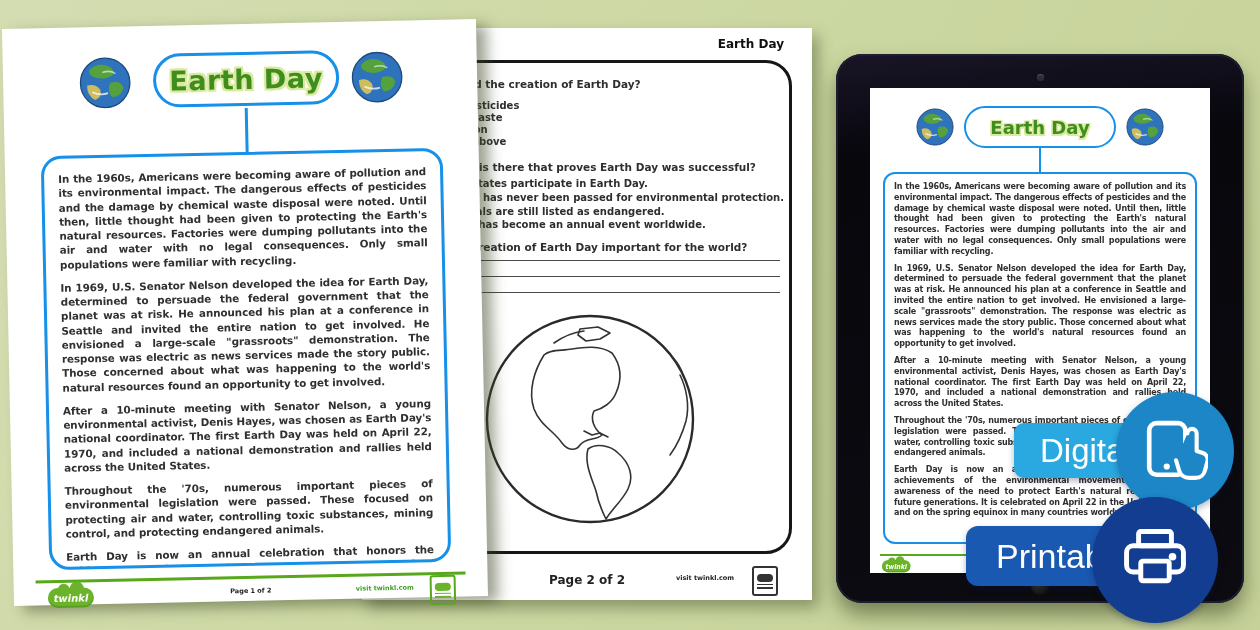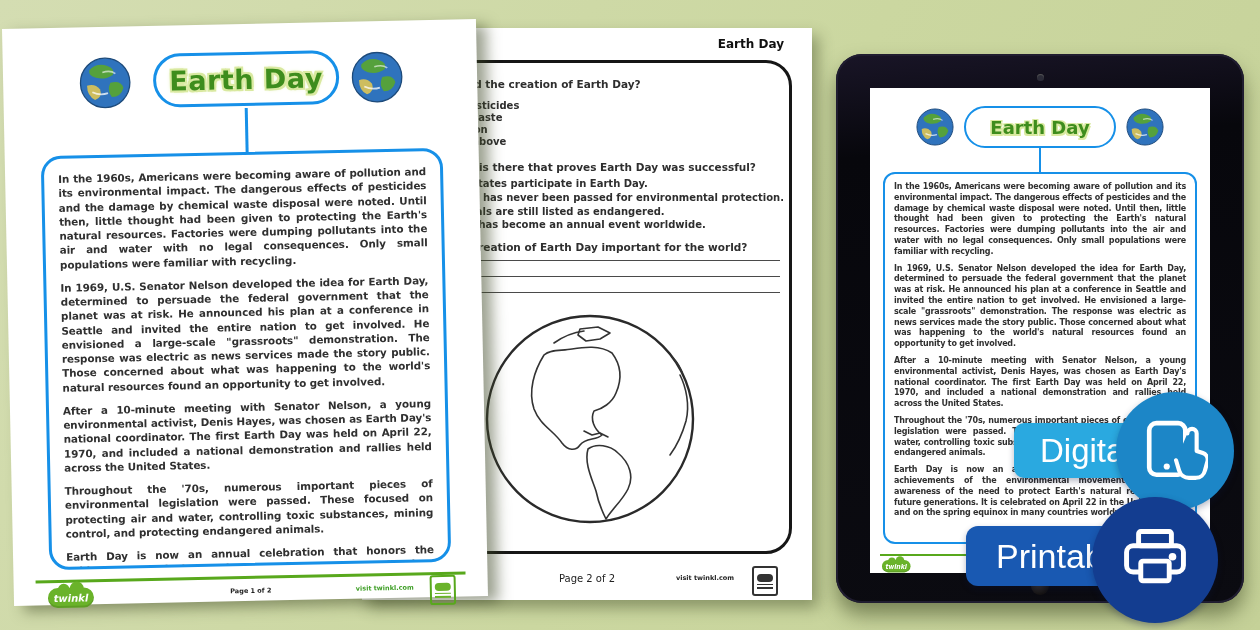--- a/index.html
+++ b/index.html
@@ -17,21 +17,21 @@
   #page2 { left:362px; top:28px; width:450px; height:572px; z-index:1;
            box-shadow:6px 8px 14px rgba(60,70,35,.45); }
   .p2-header { position:absolute; top:9px; right:28px; font-size:12px; font-weight:bold; color:#111; }
   .p2-box { position:absolute; left:16px; top:32px; right:20px; bottom:46px;
             border:3px solid #161616; border-radius:26px; background:#fff; }
   .p2-q  { position:absolute; left:100px; font-size:10.5px; font-weight:bold; color:#2e2e2e; white-space:nowrap; }
   .p2-opt{ position:absolute; left:100px; font-size:10px; font-weight:bold; color:#2e2e2e; white-space:nowrap; }
   .wline { position:absolute; left:100px; right:32px; border-top:1.5px solid #4a4a4a; }
   .globe2 { position:absolute; left:122px; top:285px; width:212px; height:212px; }
   .p2-footer-label { position:absolute; left:0; right:0; top:545px; text-align:center;
-                     font-size:10px; font-weight:normal; color:#222; }
+                     font-size:12px; font-weight:bold; color:#222; }
   .p2-visit { position:absolute; right:78px; top:546px; font-size:6.5px; font-weight:bold; color:#222; }
   .stamp { position:absolute; width:26px; height:30px; border:2px solid #333; border-radius:3px;
            display:flex; flex-direction:column; align-items:center; justify-content:center; gap:2px; }
   .stamp .cloud { width:16px; height:8px; border-radius:5px; background:#333; }
   .stamp .sline { width:16px; height:1.5px; background:#333; }
   .stamp.green { border-color:#58a81c; }
   .stamp.green .cloud { background:#6ab32a; }
   .stamp.green .sline { background:#6ab32a; }
   #page2 .stamp { right:34px; top:538px; }
 

